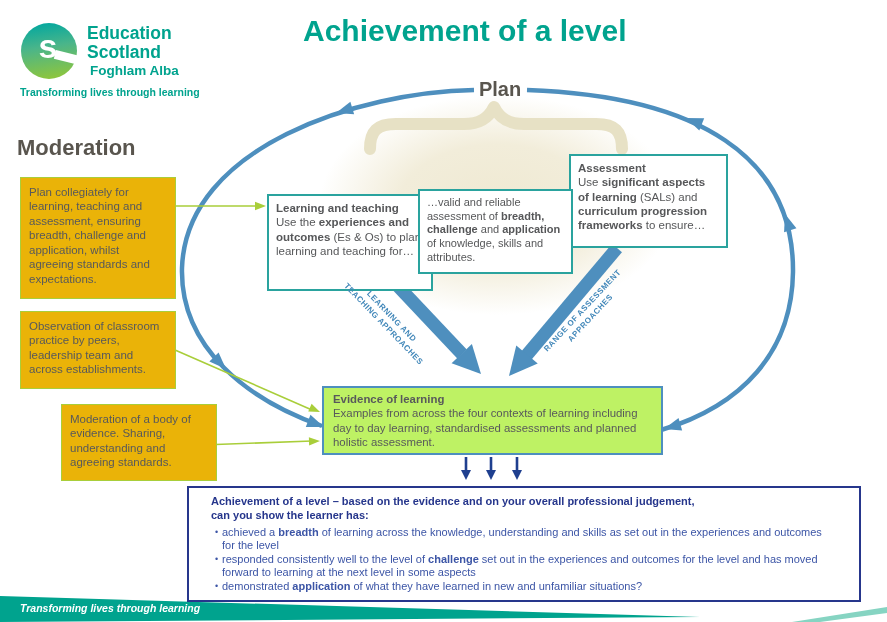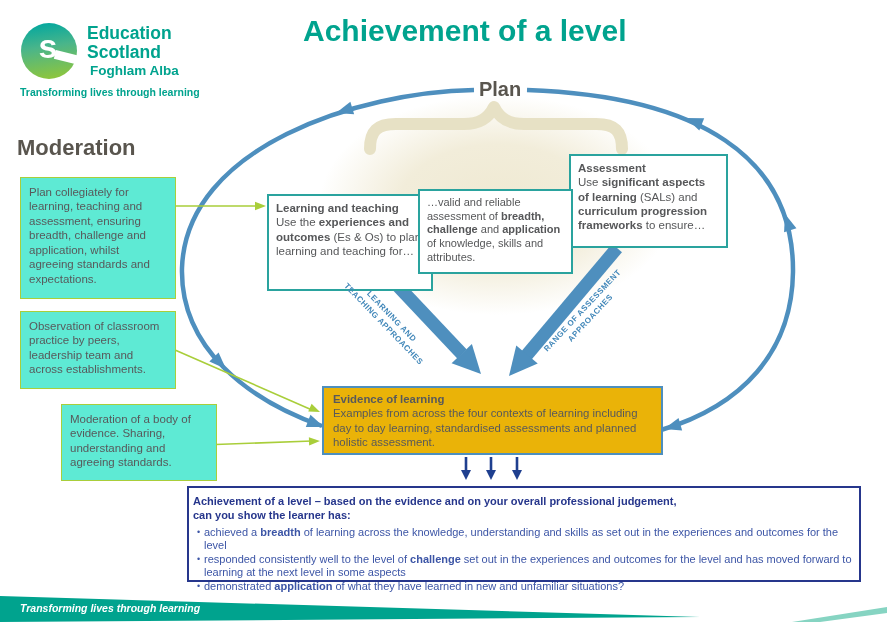--- a/index.html
+++ b/index.html
@@ -18,47 +18,47 @@
   .brand-tagline { position:absolute; left:20px; top:86px; font-size:10.5px; font-weight:bold; color:#00a38e; }
 
   
   .main-title { position:absolute; left:303px; top:14px; font-size:30px; font-weight:bold;
                 color:#00a38e; white-space:nowrap; }
   .plan-label { position:absolute; left:455px; top:70px; width:90px; text-align:center;
                 font-size:20px; font-weight:bold; color:#59554e;margin-top:8px; }
   .moderation-heading { position:absolute; left:17px; top:135px; font-size:22px; font-weight:bold; color:#59554e; }
 
   
-  .mod-box { position:absolute; left:20px; width:156px; border:1.5px solid #a9ce3a; background:#5eead4;
+  .mod-box { position:absolute; left:20px; width:156px; border:1.5px solid #a9ce3a; background:#eab308;
              padding:7px 8px; font-size:11.5px; color:#58595b; line-height:1.26; }
   .mod-box-1 { top:177px; height:122px; }
   .mod-box-2 { top:311px; height:78px; }
   .mod-box-3 { top:404px; height:77px;margin-left:41px; }
 
   .teal-box { position:absolute; border:2px solid #2aa39e; background:#fff; padding:5px 7px;
               font-size:11.5px; color:#565759; line-height:1.24; }
   .lt-box { left:267px; top:154px; width:166px; height:97px;margin-top:40px; }
   .assess-box { left:569px; top:154px; width:159px; height:94px; }
   .middle-box { left:418px; top:189px; width:155px; height:85px; font-size:11px; }
 
   .evidence-box { position:absolute; left:322px; top:386px; width:341px; height:69px;
-                  border:2px solid #4e8fbe; background:#eab308; padding:4px 9px;
+                  border:2px solid #4e8fbe; background:#bef264; padding:4px 9px;
                   font-size:11.4px; color:#58595b; line-height:1.27; }
   .box-title { font-weight:bold; }
   .bold { font-weight:bold; }
 
   
   .arrow-label { position:absolute; width:150px; text-align:center; font-size:8px; font-weight:bold;
                  letter-spacing:0.5px; color:#4187b9; line-height:1.35; }
   .arrow-label-left  { left:312px; top:310px; transform:rotate(46deg); }
   .arrow-label-right { left:512px; top:304px; transform:rotate(-47deg); }
 
   
-  .bottom-panel { position:absolute; left:187px; top:486px; width:674px; height:96px;
-                  border:2px solid #26368c; background:#fff; padding:6px 4px; }
+  .bottom-panel { position:absolute; left:187px; top:486px; width:674px; height:116px;
+                  border:2px solid #26368c; background:#fff; padding:6px 22px; }
   .panel-heading { font-weight:bold; color:#26368c; font-size:11px; line-height:1.3; }
   .bullets { margin-top:3px; font-size:11px; color:#3c55a6; line-height:1.24; }
   .bullet-item { display:flex; }
   .bullet-marker { width:11px; flex:none; text-align:center; font-size:9px; padding-top:1px; }
   .bullet-text { flex:1; }
 
   
   .footer-tagline { position:absolute; left:20px; top:602px; font-size:10.5px; font-weight:bold;
                     font-style:italic; color:#ffffff; }
 </style>

